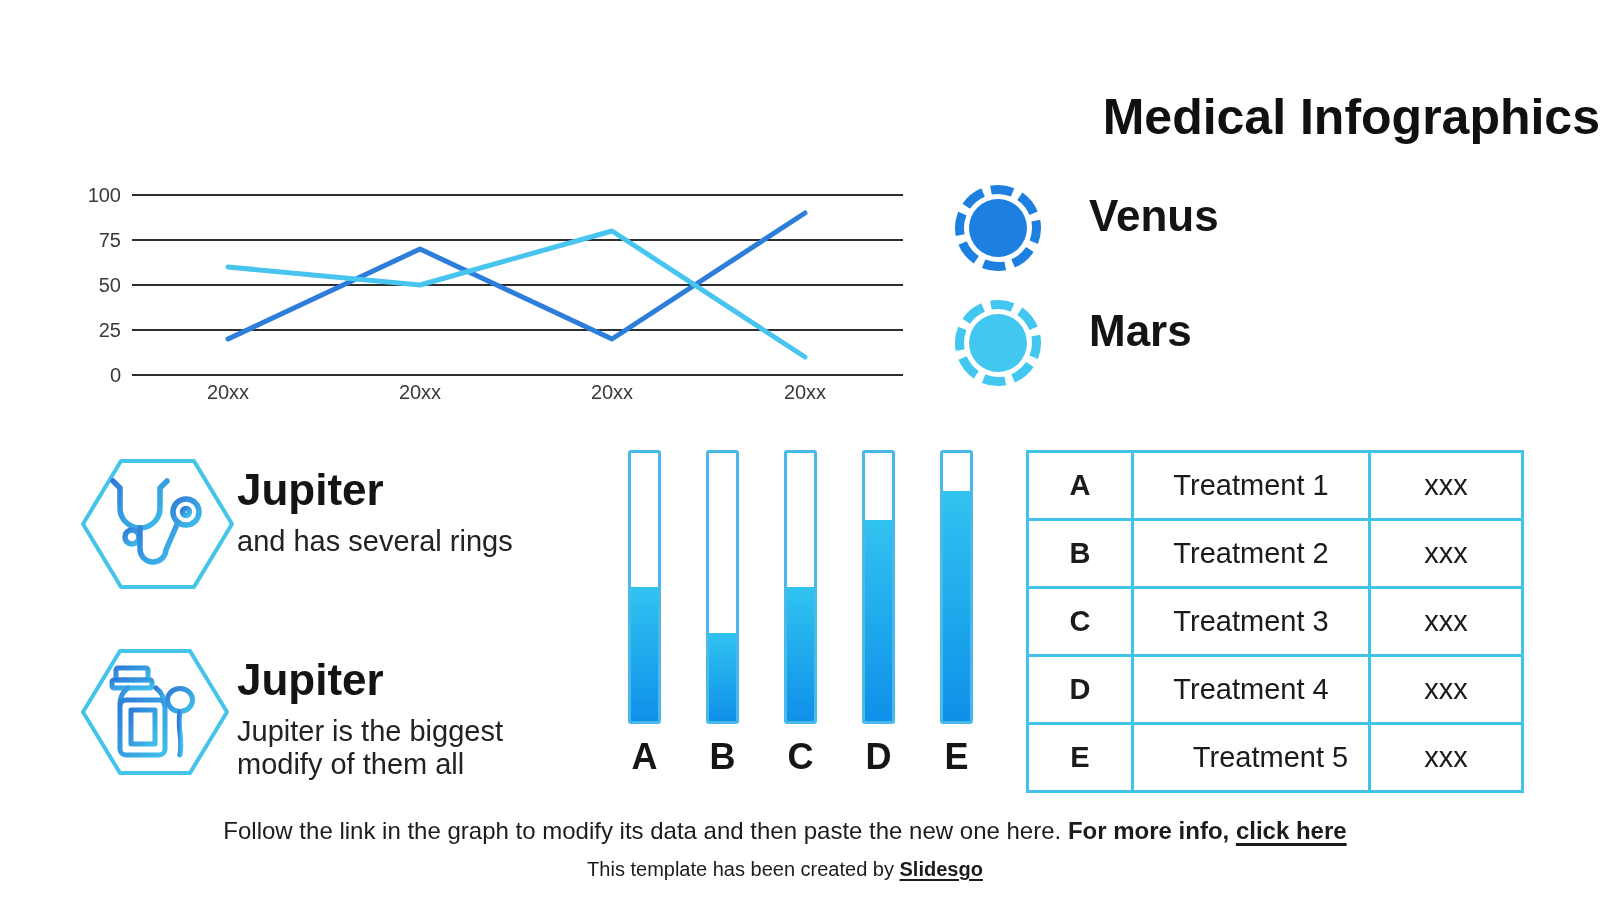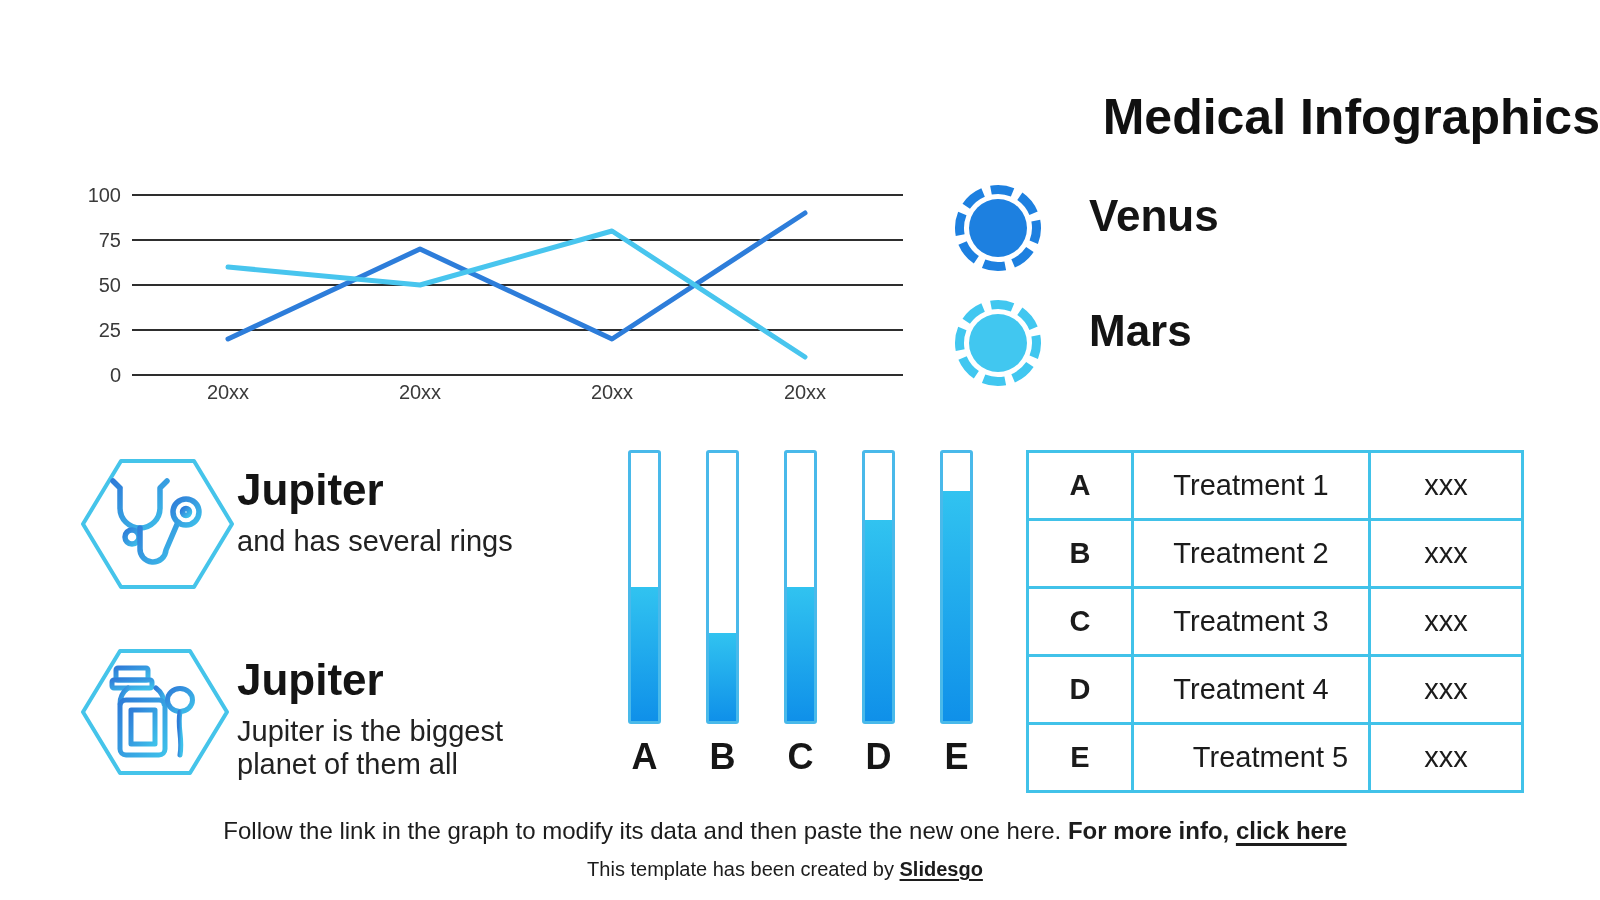--- a/index.html
+++ b/index.html
@@ -139,21 +139,21 @@
         <rect x="40" y="52" width="45" height="55" rx="6"></rect>
         <rect x="51" y="62" width="24" height="34"></rect>
         <ellipse cx="100" cy="52" rx="12.5" ry="11.5"></ellipse>
         <path d="M100,64 c-3,16 3,26 0,43"></path>
       </g>
     </svg>
     <div class="feature-text">
       <div class="feature-title">Jupiter</div>
       <div class="feature-body">
         <div>Jupiter is the biggest</div>
-        <div>planet of them all</div>
+        <div>modify of them all</div>
       </div>
     </div>
   </div>
 
   <div class="bar-chart" id="bar-chart">
       <div class="bar" style="left: 0px; border-color: rgb(73, 185, 234);">
         <div class="bar-fill" style="height: 50%; background: linear-gradient(rgb(49, 195, 240), rgb(15, 144, 233));"></div>
       </div>
       <div class="bar-label" style="left: -22px;">A</div>
       <div class="bar" style="left: 78px; border-color: rgb(73, 185, 234);">

